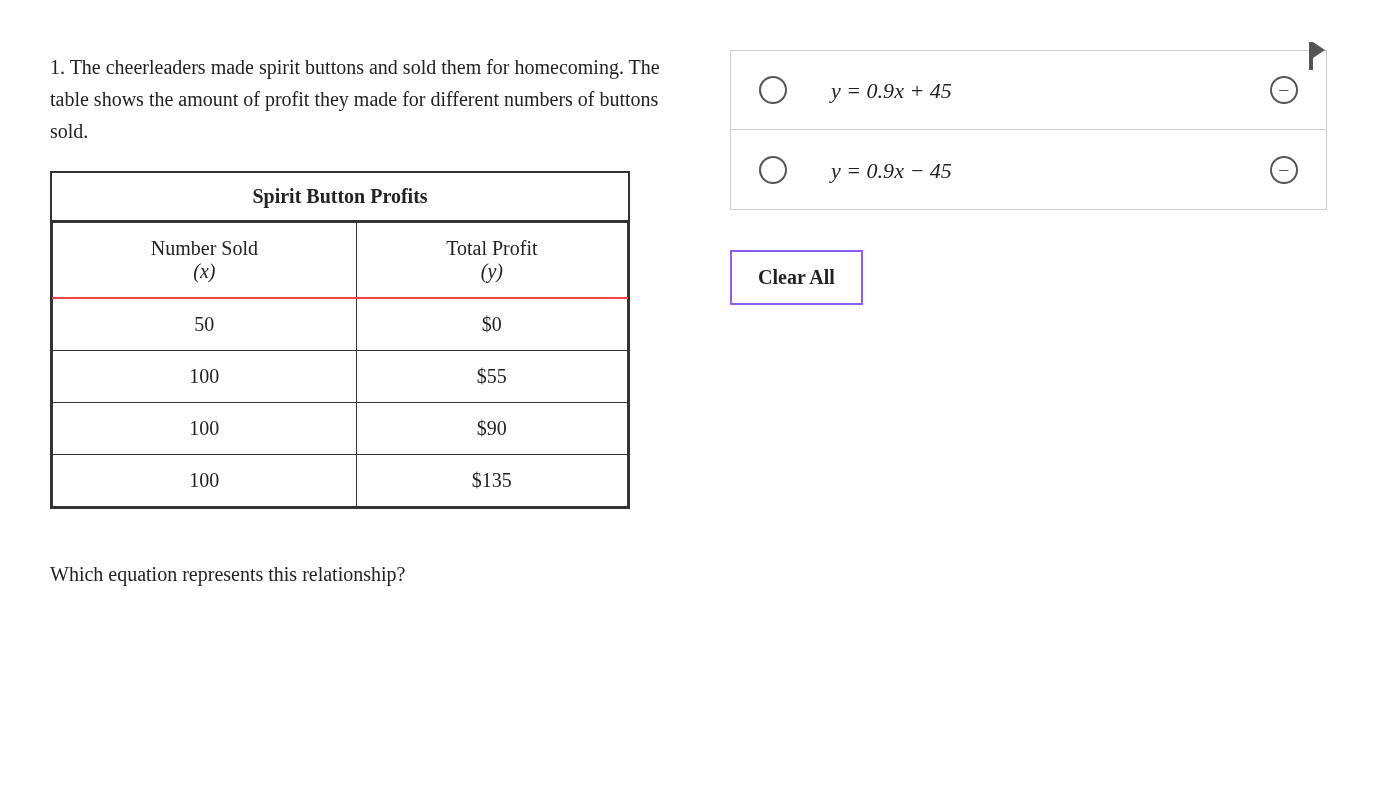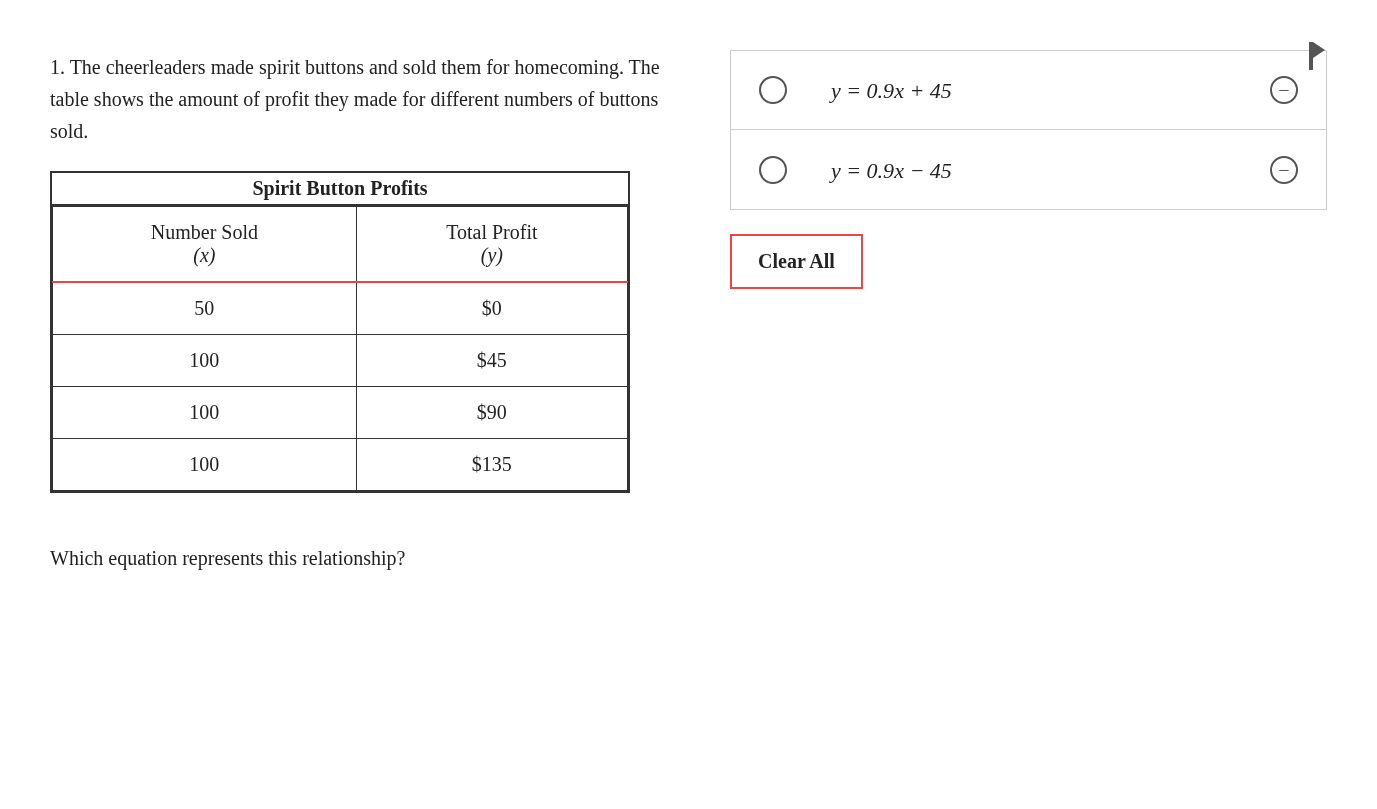--- a/index.html
+++ b/index.html
@@ -41,21 +41,21 @@
       border: 2px solid #333;
       display: inline-block;
       margin-bottom: 30px;
       width: 580px;
     }
 
     .table-title {
       background: #fff;
       border-bottom: 2px solid #333;
       text-align: center;
-      padding: 4px 10px;
+      padding: 12px 10px;
       font-weight: bold;
       font-size: 20px;
     }
 
     .data-table {
       width: 100%;
       border-collapse: collapse;
     }
 
     .data-table th,
@@ -142,23 +142,23 @@
 
     .minus-circle::after {
       content: '−';
       font-size: 20px;
       color: #555;
       line-height: 1;
     }
 
     .clear-all-btn {
       display: inline-block;
-      margin-top: 24px;
+      margin-top: 40px;
       padding: 14px 26px;
-      border: 2px solid #ef4444;
+      border: 2px solid #8b5cf6;
       background: #fff;
       font-size: 20px;
       cursor: pointer;
       font-family: Georgia, serif;
       color: #222;
       font-weight: bold;
     }
 
     .page-wrapper {
       position: relative;
@@ -197,21 +197,21 @@
               </th>
             </tr>
           </thead>
           <tbody id="table-body">
           <tr>
                 <td>50</td>
                 <td>$0</td>
               </tr>
               <tr>
                 <td>100</td>
-                <td>$45</td>
+                <td>$55</td>
               </tr>
               <tr>
                 <td>100</td>
                 <td>$90</td>
               </tr>
               <tr>
                 <td>100</td>
                 <td>$135</td>
               </tr>
             </tbody>

